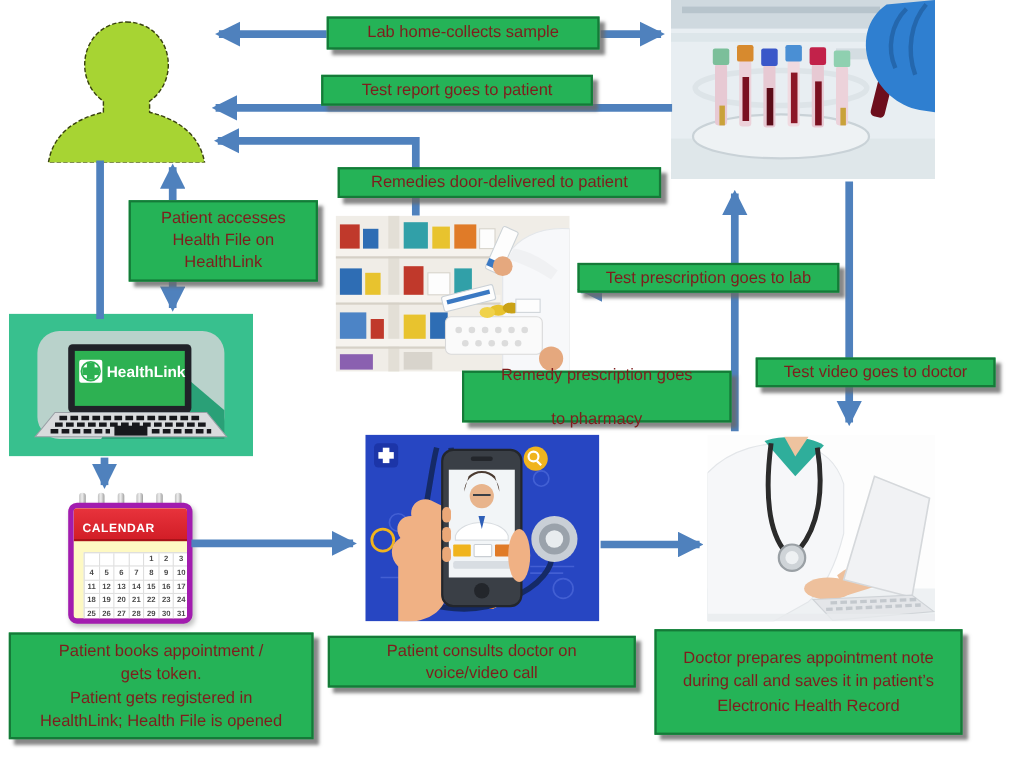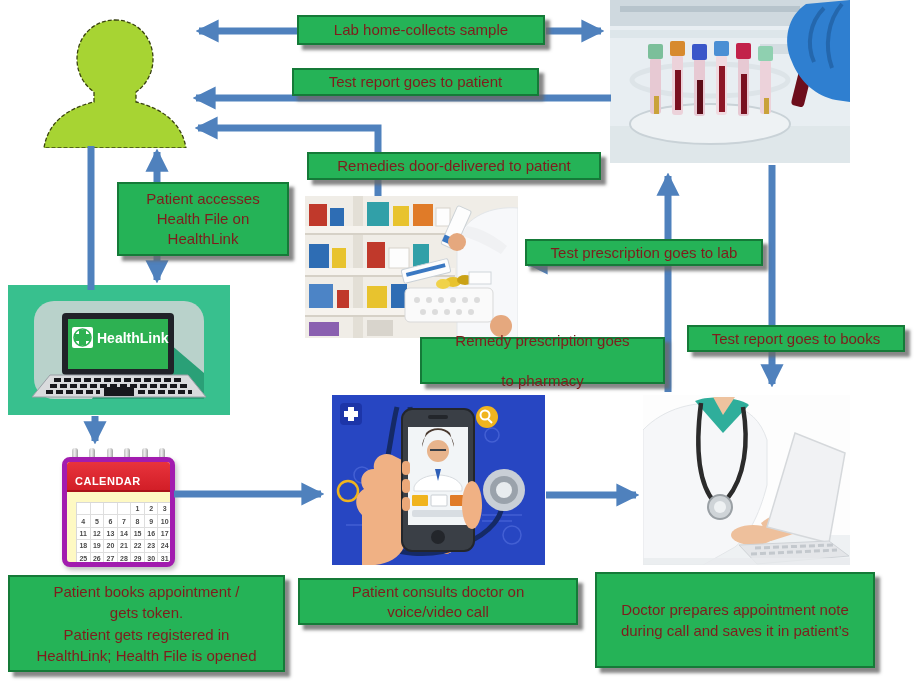--- a/index.html
+++ b/index.html
@@ -334,21 +334,21 @@
     <span class="ln">Patient accesses</span>
     <span class="ln">Health File on</span>
     <span class="ln">HealthLink</span>
   </div>
 
   <div class="gbox" style="left:525px;top:202px;width:238px;height:27px;margin-top:37px;">
     <span class="ln">Test prescription goes to lab</span>
   </div>
 
   <div class="gbox" style="left:687px;top:325px;width:218px;height:27px;">
-    <span class="ln">Test report goes to books</span>
+    <span class="ln">Test video goes to doctor</span>
   </div>
 
   <div class="gbox" style="left:420px;top:337px;width:245px;height:47px;gap:20px;">
     <span class="ln">Remedy prescription goes</span>
     <span class="ln">to pharmacy</span>
   </div>
 
   <div class="gbox" style="left:298px;top:578px;width:280px;height:47px;">
     <span class="ln">Patient consults doctor on</span>
     <span class="ln">voice/video call</span>
@@ -357,15 +357,16 @@
   <div class="gbox" style="left:8px;top:575px;width:277px;height:97px;line-height:1.42;">
     <span class="ln">Patient books appointment /</span>
     <span class="ln">gets token.</span>
     <span class="ln">Patient gets registered in</span>
     <span class="ln">HealthLink; Health File is opened</span>
   </div>
 
   <div class="gbox" style="left:595px;top:572px;width:280px;height:96px;line-height:1.42;">
     <span class="ln">Doctor prepares appointment note</span>
     <span class="ln">during call and saves it in patient’s</span>
+    <span class="ln">Electronic Health Record</span>
   </div>
 
 </div>
 
 </body></html>

